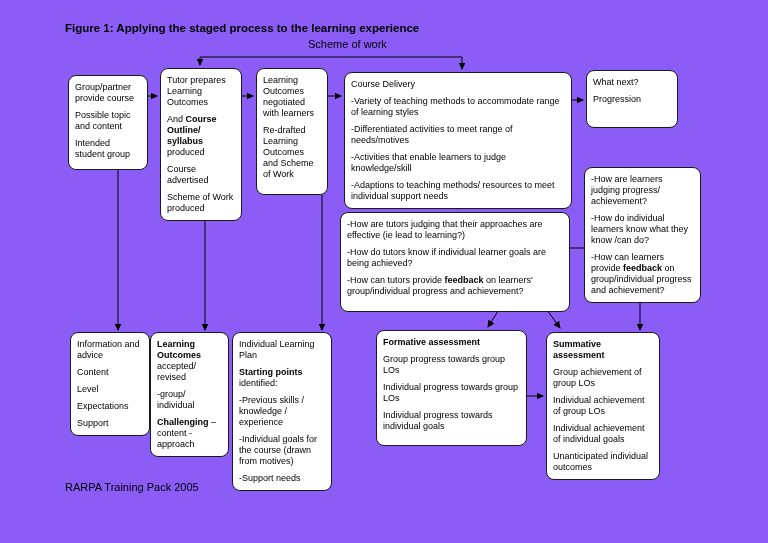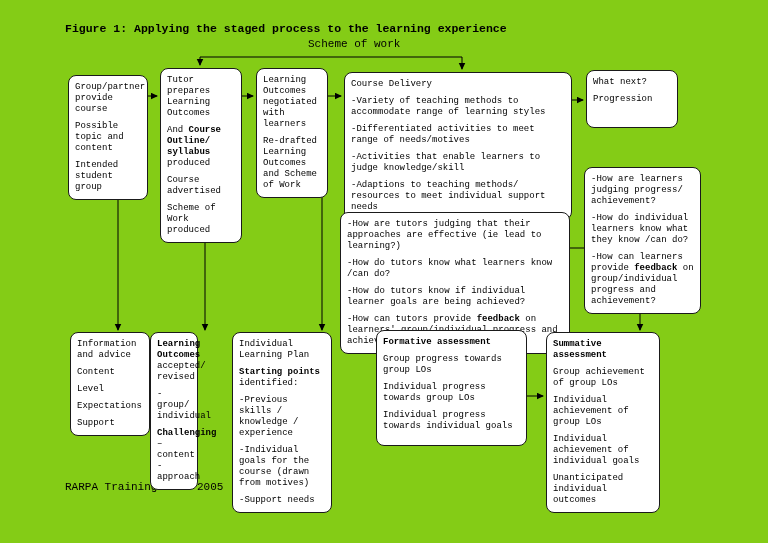--- a/index.html
+++ b/index.html
@@ -1,20 +1,20 @@
 <!DOCTYPE html>
 <html><head>
 <meta charset="utf-8">
 <style>
   html,body{margin:0;padding:0;background:#fff;}
   .canvas{
     position:relative;
     width:768px;height:543px;
-    background:#84cc16;
-    font-family:Liberation Mono, monospace;
+    background:#8b5cf6;
+    font-family:Liberation Sans, sans-serif;
     color:#000;
     overflow:hidden;
   }
   .fig-title{
     position:absolute;left:65px;top:22px;
     font-size:11.5px;font-weight:bold;
   }
   .scheme-label{
     position:absolute;left:308px;top:38px;
     font-size:11px;
@@ -110,34 +110,33 @@
     </div>
 
   <div class="box" style="left:584px;top:167px;width:117px;min-height:123px;">
       <div class="para"><span>-How are learners judging progress/ achievement?</span></div>
       <div class="para"><span>-How do individual learners know what they know /can do?</span></div>
       <div class="para"><span>-How can learners provide </span><span style="font-weight: bold;">feedback</span><span> on group/individual progress and achievement?</span></div>
     </div>
 
   <div class="box" style="left:340px;top:212px;width:230px;min-height:100px;">
       <div class="para"><span>-How are tutors judging that their approaches are effective (ie lead to learning?)</span></div>
-      <div class="para"><span>-How do tutors know what learners know /can do?</span></div>
       <div class="para"><span>-How do tutors know if individual learner goals are being achieved?</span></div>
       <div class="para"><span>-How can tutors provide </span><span style="font-weight: bold;">feedback</span><span> on learners' group/individual progress and achievement?</span></div>
     </div>
 
   <div class="box" style="left:70px;top:332px;width:80px;min-height:82px;">
       <div class="para"><span>Information and advice</span></div>
       <div class="para"><span>Content</span></div>
       <div class="para"><span>Level</span></div>
       <div class="para"><span>Expectations</span></div>
       <div class="para"><span>Support</span></div>
     </div>
 
-  <div class="box" style="left:150px;top:332px;width:48px;min-height:112px;">
+  <div class="box" style="left:150px;top:332px;width:79px;min-height:112px;">
       <div class="para"><span style="font-weight: bold;">Learning Outcomes</span><span> accepted/ revised</span></div>
       <div class="para"><span>-group/ individual</span></div>
       <div class="para"><span style="font-weight: bold;">Challenging</span><span> –content - approach</span></div>
     </div>
 
   <div class="box" style="left:232px;top:332px;width:100px;min-height:116px;">
       <div class="para"><span>Individual Learning Plan</span></div>
       <div class="para"><span style="font-weight: bold;">Starting points</span><span> identified:</span></div>
       <div class="para"><span>-Previous skills / knowledge / experience</span></div>
       <div class="para"><span>-Individual goals for the course (drawn from motives)</span></div>

